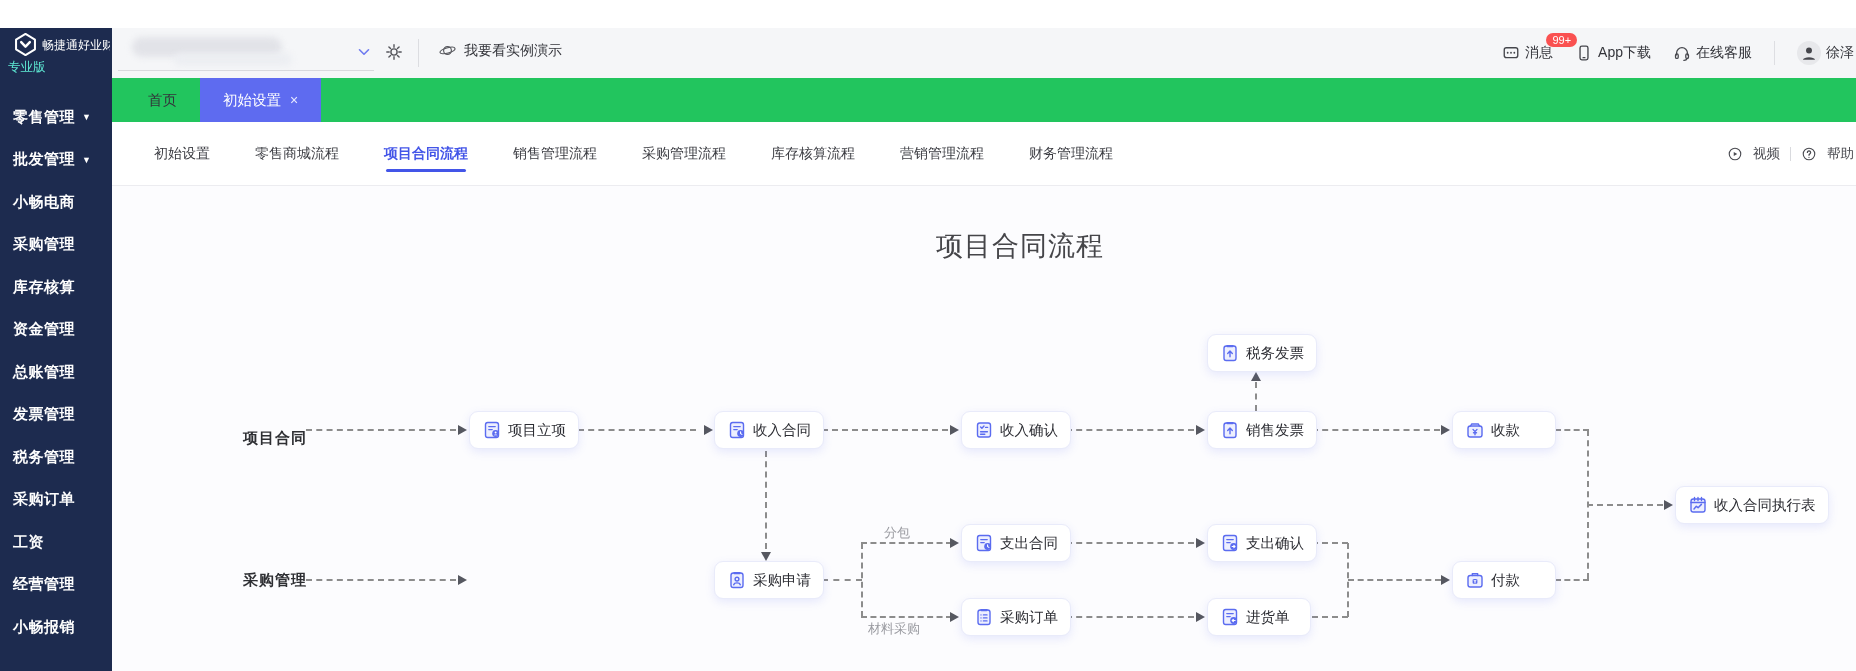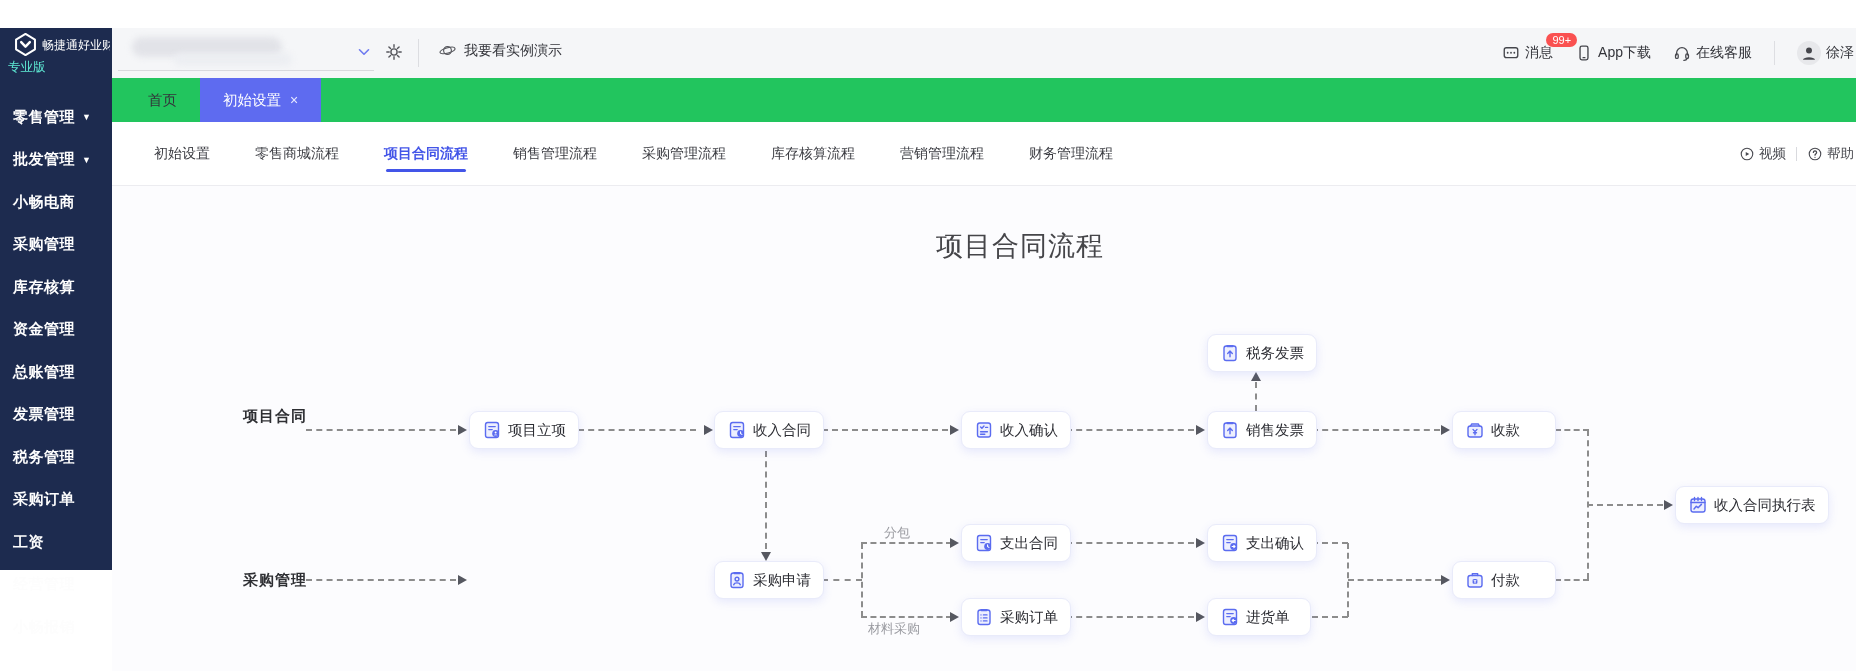--- a/index.html
+++ b/index.html
@@ -4,21 +4,21 @@
 <style>
   * { margin:0; padding:0; box-sizing:border-box; }
   html,body { background:#fff; }
   body { font-family:"Liberation Sans","DejaVu Sans",sans-serif; }
   .app { position:relative; width:1856px; height:671px; overflow:hidden; background:#fff; }
 
   
   .topstrip { position:absolute; left:0; top:0; width:1856px; height:28px; background:#ffffff; }
 
   
-  .sidebar { position:absolute; left:0; top:28px; width:112px; height:542px; background:#1d2b4f; color:#fff; }
+  .sidebar { position:absolute; left:0; top:28px; width:112px; height:643px; background:#1d2b4f; color:#fff; }
   .logo-block { position:relative; height:50px; }
   .logo-icon { position:absolute; left:12px; top:3px; width:27px; height:27px; color:#fff; }
   .logo-title { position:absolute; left:42px; top:9px; font-size:12px; color:#fff; white-space:nowrap; width:68px; overflow:hidden; }
   .logo-edition { position:absolute; left:8px; top:31px; font-size:12.5px; color:#5eead4; }
   .menu { margin-top:18px; }
   .mi { height:42.5px; display:flex; align-items:center; padding-left:13px; font-size:15px; font-weight:600; letter-spacing:.5px; color:#fdfdfd; cursor:pointer; }
   .mi .caret { margin-left:7px; font-size:9px; color:#fff; }
 
   
   .header { position:absolute; left:112px; top:28px; width:1744px; height:50px; background:#f5f6f8; }
@@ -48,21 +48,21 @@
   .wtab .x { font-size:14px; color:#e8eaff; cursor:pointer; }
 
   
   .subtabbar { position:absolute; left:112px; top:122px; width:1744px; height:64px; background:#ffffff; border-bottom:1px solid #ececf0; display:flex; align-items:center; }
   .subtabs { display:flex; align-items:center; gap:45px; padding-left:42px; height:100%; }
   .stab { position:relative; height:100%; display:flex; align-items:center; font-size:14px; color:#3b3c42; cursor:pointer; white-space:nowrap; }
   .stab.active { color:#4355e8; font-weight:600; }
   .stab.active::after { content:""; position:absolute; left:2px; right:2px; bottom:13px; height:3px; border-radius:2px; background:#4355e8; }
   .subtools { margin-left:auto; display:flex; align-items:center; gap:10px; padding-right:2px; font-size:13.5px; color:#4a4b51; }
   .subtools .hicon { width:16px; height:16px; color:#4a4b51; }
-  .tool { display:flex; align-items:center; gap:4px; cursor:pointer; white-space:nowrap; }
+  .tool { display:flex; align-items:center; gap:10px; cursor:pointer; white-space:nowrap; }
   .tooldiv { height:14px; border-left:1px solid #d9dade; }
 
   
   .content { position:absolute; left:112px; top:186px; width:1744px; height:485px; background:#fcfcfe; }
   .flow-title { position:absolute; left:778px; top:42px; width:260px; text-align:center; font-size:27px; font-weight:500; color:#454549; letter-spacing:1px; }
   .rowlabel { position:absolute; font-size:15px; font-weight:600; color:#2e2f33; letter-spacing:1px; }
   .branchlabel { position:absolute; font-size:13px; color:#9a9ba1; }
   .node { position:absolute; height:38px; min-width:104px; display:inline-flex; align-items:center; gap:6px; padding:0 12px; background:#fff; border:1px solid #e9ebfa; border-radius:9px; box-shadow:0 3px 10px rgba(100,115,240,.14); font-size:14.5px; color:#2c2d33; cursor:pointer; white-space:nowrap; }
   .nicon { width:20px; height:20px; color:#5b6cf0; flex:0 0 20px; }
   .eh { position:absolute; border-top:2px dashed #8c8c8c; }
@@ -225,21 +225,21 @@
               <path d="M8 8.1a2 2 0 1 1 3.1 1.7c-.8.5-1.1.9-1.1 1.7M10 14.2h.01" stroke-width="1.6"></path>
             </svg></span>
         <span>帮助</span>
       </div>
     </div>
   </div>
 
   <main class="content">
     <div class="flow-title">项目合同流程</div>
 
-    <div class="rowlabel" style="left:131px;top:221px">项目合同</div>
+    <div class="rowlabel" style="left:131px;top:243px">项目合同</div>
     <div class="rowlabel" style="left:131px;top:385px">采购管理</div>
     <div class="branchlabel" style="left:772px;top:338px">分包</div>
     <div class="branchlabel" style="left:756px;top:434px">材料采购</div>
 
     <div class="eh" style="left:194px;top:243px;width:150px"></div>
       <div class="ar" style="left:346px;top:239px"></div>
     <div class="eh" style="left:466px;top:243px;width:118px"></div>
       <div class="ar" style="left:592px;top:239px"></div>
     <div class="eh" style="left:710px;top:243px;width:126px"></div>
       <div class="ar" style="left:838px;top:239px"></div>

